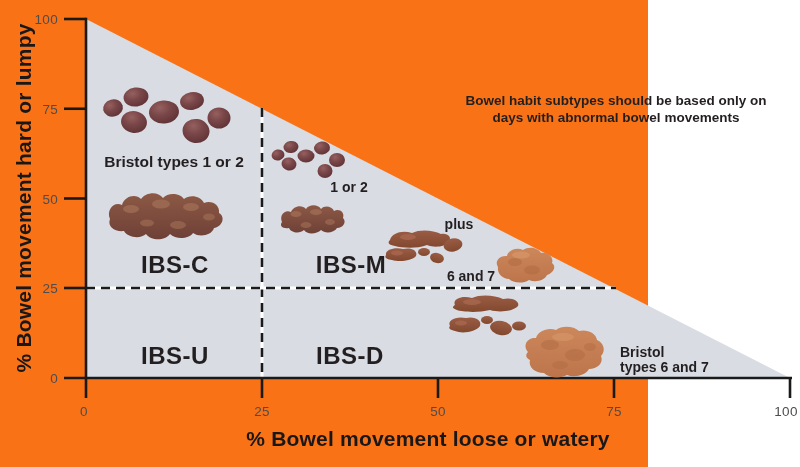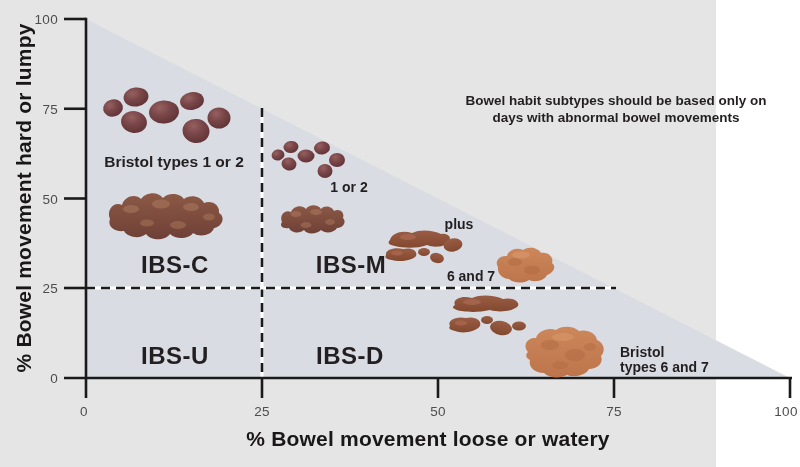--- a/index.html
+++ b/index.html
@@ -6,23 +6,23 @@
     margin: 0;
     padding: 0;
     background: #ffffff;
     width: 800px;
     height: 467px;
     overflow: hidden;
     font-family: "Liberation Sans", "DejaVu Sans", sans-serif;
   }
   .stage {
     position: relative;
-    width: 716px;
+    width: 648px;
     height: 467px;
-    background: #e5e5e5;
+    background: #f97316;
   }
   svg { display: block; }
   text { user-select: none; }
   .tick-label {
     font-size: 13.5px;
     fill: #4d4d4f;
     font-weight: 400;
     letter-spacing: 0.3px;
   }
   .axis-title {

